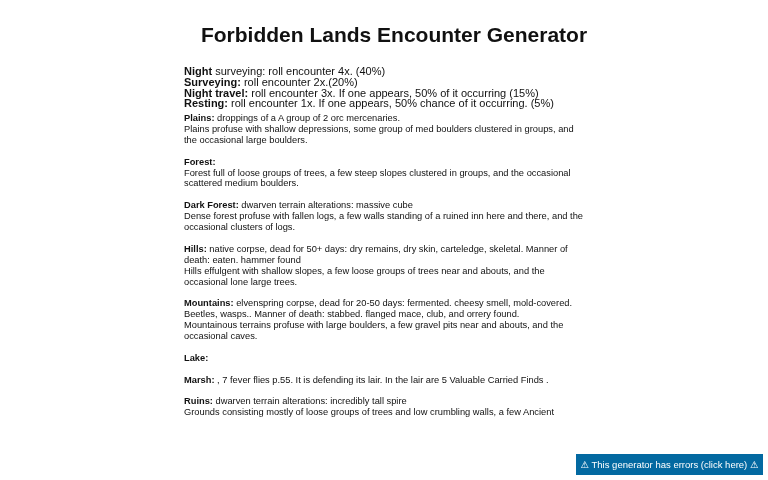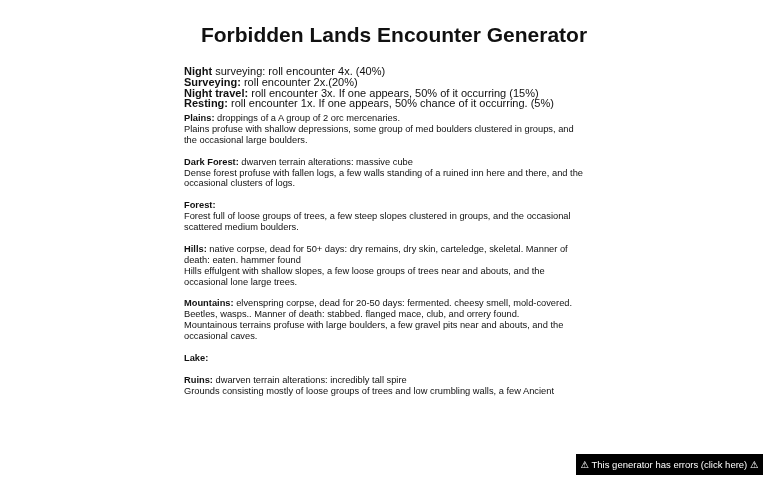--- a/index.html
+++ b/index.html
@@ -17,48 +17,49 @@
     }
     .rules div { white-space: nowrap; }
     .content {
       position: absolute; top: 113px; left: 184px; width: 400px;
       font-size: 9.3px; line-height: 10.9px;
     }
     .content p { margin: 0 0 10.9px 0; }
     b { font-weight: bold; }
     .error-banner {
       position: absolute; left: 576px; top: 454px; width: 187px; height: 21px;
-      background: #000000; color: #fff; font-size: 9.5px; line-height: 21px;
+      background: #0369a1; color: #fff; font-size: 9.5px; line-height: 21px;
       text-align: center; white-space: nowrap; cursor: pointer;
     }
   </style>
 </head>
 <body>
 
 <h1 class="title">Forbidden Lands Encounter Generator</h1>
 
 <div class="rules">
   <div><b>Night</b><span> surveying: roll encounter 4x. (40%)</span></div>
   <div><b>Surveying:</b><span> roll encounter 2x.(20%)</span></div>
   <div><b>Night travel:</b><span> roll encounter 3x. If one appears, 50% of it occurring (15%)</span></div>
   <div><b>Resting:</b><span> roll encounter 1x. If one appears, 50% chance of it occurring. (5%)</span></div>
 </div>
 
 <div class="content">
 
   <p><b>Plains:</b><span> droppings of a A group of 2 orc mercenaries.</span><br><span>Plains profuse with shallow depressions, some group of med boulders clustered in groups, and the occasional large boulders.</span></p>
 
+  <p><b>Forest:</b><span></span><br><span>Forest full of loose groups of trees, a few steep slopes clustered in groups, and the occasional scattered medium boulders.</span></p>
+
   <p><b>Dark Forest:</b><span> dwarven terrain alterations: massive cube</span><br><span>Dense forest profuse with fallen logs, a few walls standing of a ruined inn here and there, and the occasional clusters of logs.</span></p>
-
-  <p><b>Forest:</b><span></span><br><span>Forest full of loose groups of trees, a few steep slopes clustered in groups, and the occasional scattered medium boulders.</span></p>
 
   <p><b>Hills:</b><span> native corpse, dead for 50+ days: dry remains, dry skin, carteledge, skeletal. Manner of death: eaten. hammer found</span><br><span>Hills effulgent with shallow slopes, a few loose groups of trees near and abouts, and the occasional lone large trees.</span></p>
 
   <p><b>Mountains:</b><span> elvenspring corpse, dead for 20-50 days: fermented. cheesy smell, mold-covered. Beetles, wasps.. Manner of death: stabbed. flanged mace, club, and orrery found.</span><br><span>Mountainous terrains profuse with large boulders, a few gravel pits near and abouts, and the occasional caves.</span></p>
 
   <p><b>Lake:</b><span></span></p>
 
+  <p><b>Marsh:</b><span> , 7 fever flies p.55. It is defending its lair. In the lair are 5 Valuable Carried Finds .</span></p>
 
 
   <p><b>Ruins:</b><span> dwarven terrain alterations: incredibly tall spire</span><br><span>Grounds consisting mostly of loose groups of trees and low crumbling walls, a few Ancient</span></p>
 </div>
 
 <div class="error-banner">⚠ This generator has errors (click here) ⚠</div>
 
 </body></html>

